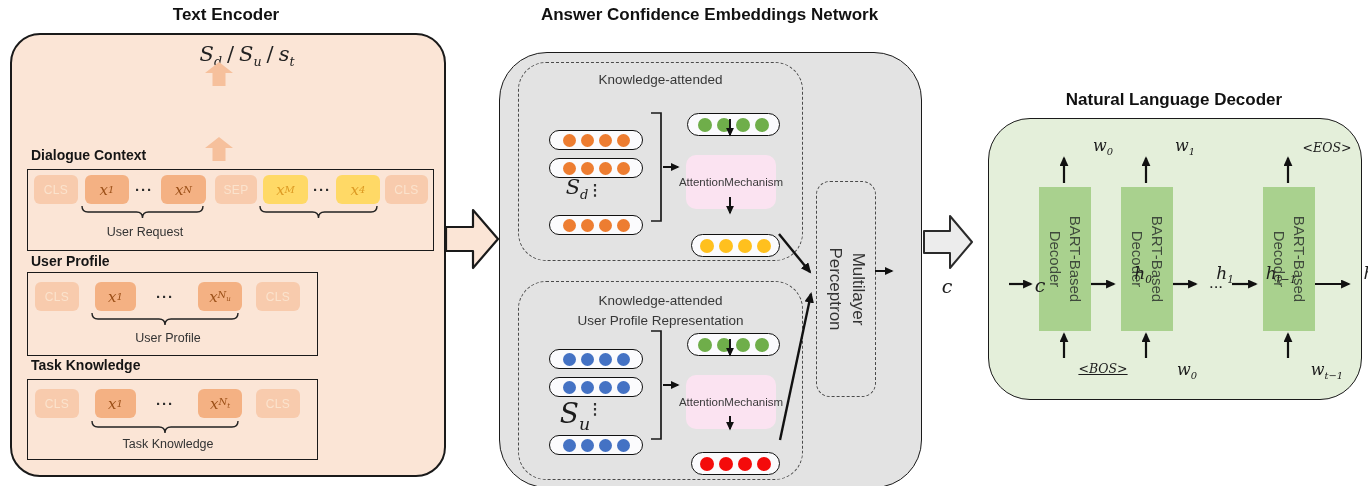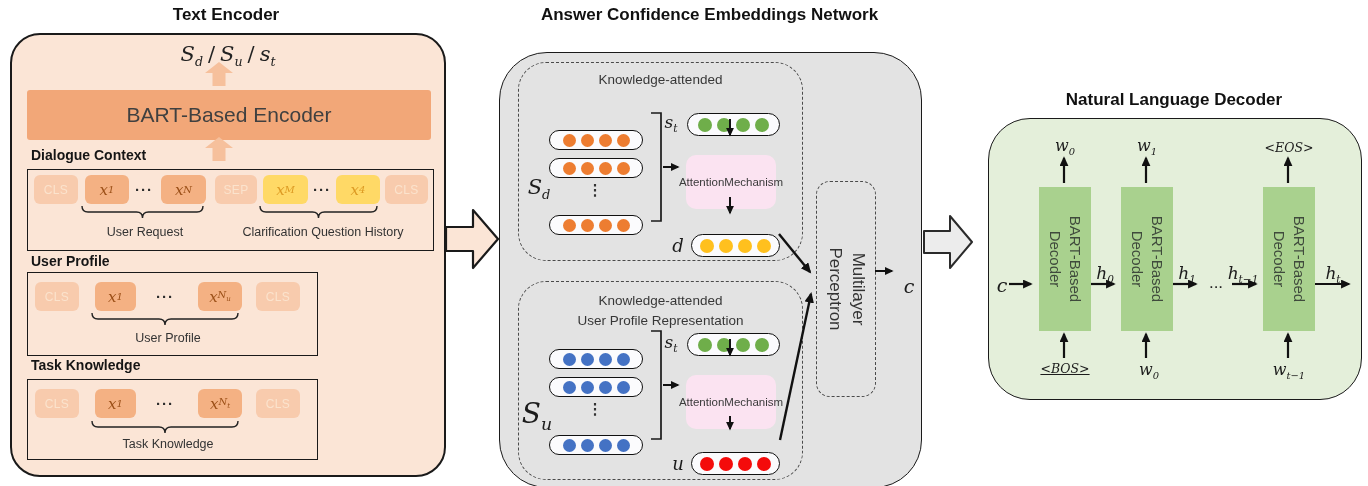--- a/index.html
+++ b/index.html
@@ -1,19 +1,19 @@
 <!DOCTYPE html>
 <html style="--panel_peach: #fbe5d6; --panel_gray: #e3e3e3; --panel_green: #e4efda; --encoder_bar: #f2a778; --token_light: #f8cbad; --token_mid: #f4b183; --token_yellow: #ffd966; --attention_pink: #fbe3f1; --decoder_bar: #a9d18e; --dot_orange: #ed7d31; --dot_green: #6fae4a; --dot_yellow: #ffc01e; --dot_blue: #4472c4; --dot_red: #f40b0b; --up_arrow: #f6c09c;"><head>
 <meta charset="utf-8">
 <style>
   html,body{margin:0;padding:0;background:#fff;}
   .canvas{position:relative;width:1368px;height:486px;background:#fff;overflow:hidden;
           font-family:"Liberation Sans",sans-serif;color:#111;}
   .title{position:absolute;font-weight:bold;font-size:17px;text-align:center;color:#111;}
-  .math{font-family:"DejaVu Serif",serif;font-style:italic;}
+  .math{font-family:"DejaVu Serif",serif;font-style:italic;padding-left:38px;}
   sub{line-height:0;}
   .ss{font-size:70%;}
 
   
   .panel-enc{position:absolute;left:10px;top:33px;width:432px;height:440px;
              background:var(--panel_peach);border:2px solid #1a1a1a;border-radius:30px;}
   .formula{position:absolute;left:0;right:0;top:7px;text-align:center;font-size:21px;color:#222;}
   .formula sub{font-size:60%;}
   .fsep{padding:0 5px;font-style:normal;}
   .bart-bar{position:absolute;left:15px;top:55px;width:404px;height:50px;background:var(--encoder_bar);
@@ -70,21 +70,20 @@
 <div class="canvas">
 
   <div class="title" style="left:10px;top:5px;width:432px;">Text Encoder</div>
   <div class="title" style="left:499px;top:5px;width:421px;">Answer Confidence Embeddings Network</div>
   <div class="title" style="left:988px;top:90px;width:372px;">Natural Language Decoder</div>
 
   <section class="panel-enc">
     <div class="formula math">
       <span>S</span><sub>d</sub><span class="fsep">/</span><span>S</span><sub>u</sub><span class="fsep">/</span><span>s</span><sub>t</sub>
     </div>
-    <div class="bart-bar">BART-Based Encoder</div>
 
     <div class="slabel" style="top:112px;">Dialogue Context</div>
     <div class="sbox" style="left:15px;top:134px;width:405px;height:80px;">
       <span class="tok tok-cls" style="left:6px;width:44px;">
           <span>CLS</span>
         </span>
       <span class="tok tok-x" style="left:57px;width:44px;">
           <span>x</span>
           <sub class="ts"><span>1</span></sub>
         </span>
@@ -106,21 +105,20 @@
           <span>···</span>
         </span>
       <span class="tok tok-y" style="left:308px;width:44px;">
           <span>x</span>
           <sub class="ts"><span>4</span></sub>
         </span>
       <span class="tok tok-cls" style="left:357px;width:43px;">
           <span>CLS</span>
         </span>
       <div class="blabel" style="left:52px;top:55px;width:130px;">User Request</div>
-      <div class="blabel" style="left:195px;top:55px;width:200px;">Clarification Question History</div>
     </div>
 
     <div class="slabel" style="top:218px;">User Profile</div>
     <div class="sbox" style="left:15px;top:237px;width:289px;height:82px;">
       <span class="tok tok-cls" style="left:7px;top:9px;width:44px;">
           <span>CLS</span>
         </span>
       <span class="tok tok-x" style="left:67px;top:9px;width:41px;">
           <span>x</span>
           <sub class="ts"><span>1</span></sub>

